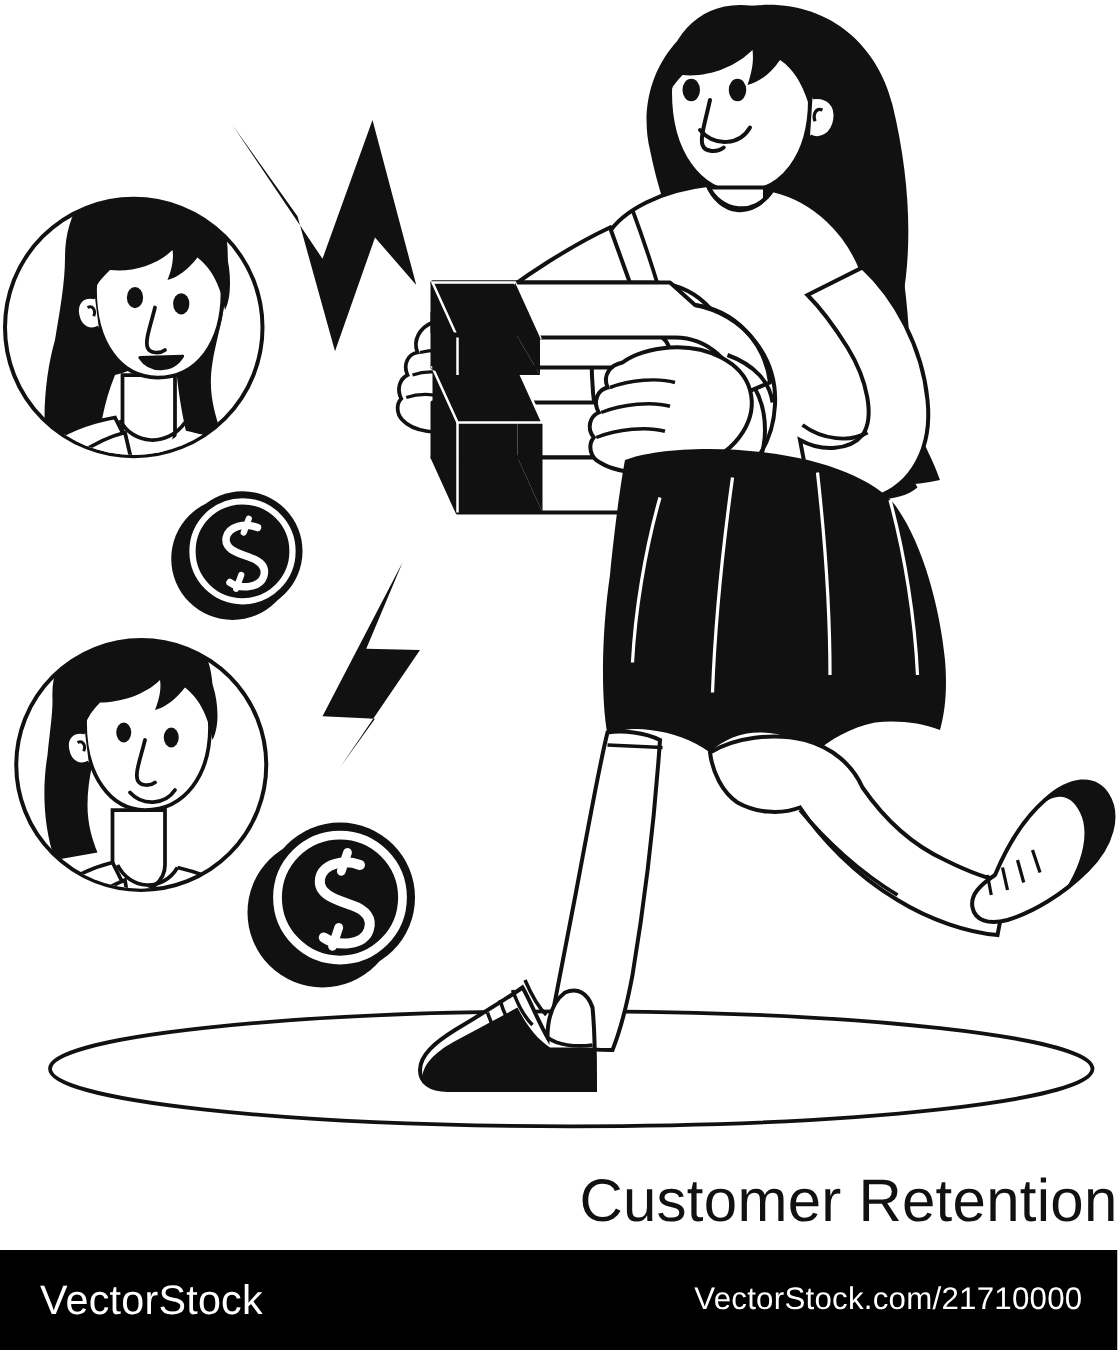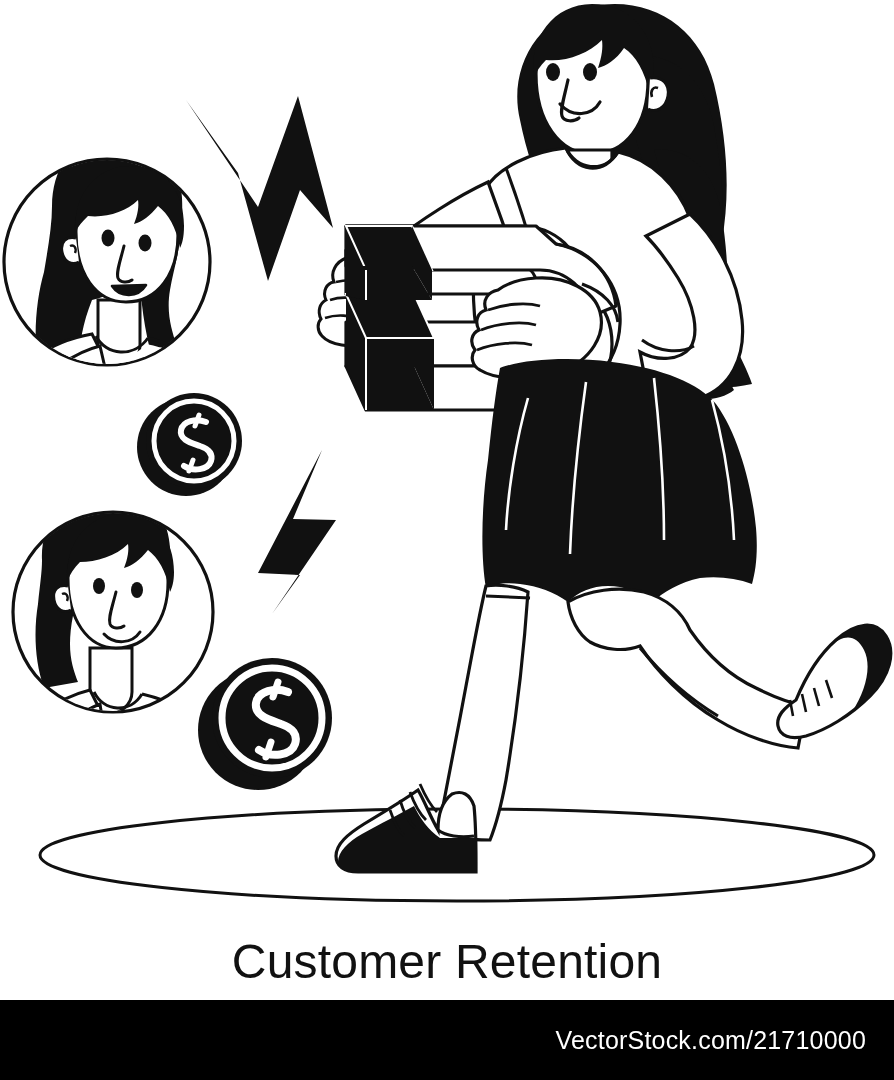--- a/index.html
+++ b/index.html
@@ -31,21 +31,21 @@
     height: 1000px;
   }
   .illus-wrap svg { display: block; }
 
   
   .title {
     position: absolute;
     left: 0;
     top: 936px;
     width: 894px;
-    text-align: center;
+    text-align: right;
     font-family: "Liberation Sans", sans-serif;
     font-size: 48px;
     font-weight: 400;
     color: #111111;
     letter-spacing: 0.2px;
     line-height: 1.1;
     white-space: nowrap;
   }
 
   
@@ -415,16 +415,17 @@
           <path d="M438,830 C446,836 460,838 474,836" fill="none" stroke="#111" stroke-width="3"></path>
         </g>
 
       </g>
     </svg>
   </div>
 
   <div class="title">Customer Retention</div>
 
   <div class="footer">
+    <span class="footer-brand">VectorStock</span>
     <span class="footer-url">VectorStock.com/21710000</span>
   </div>
 
 </div>
 
 </body></html>

